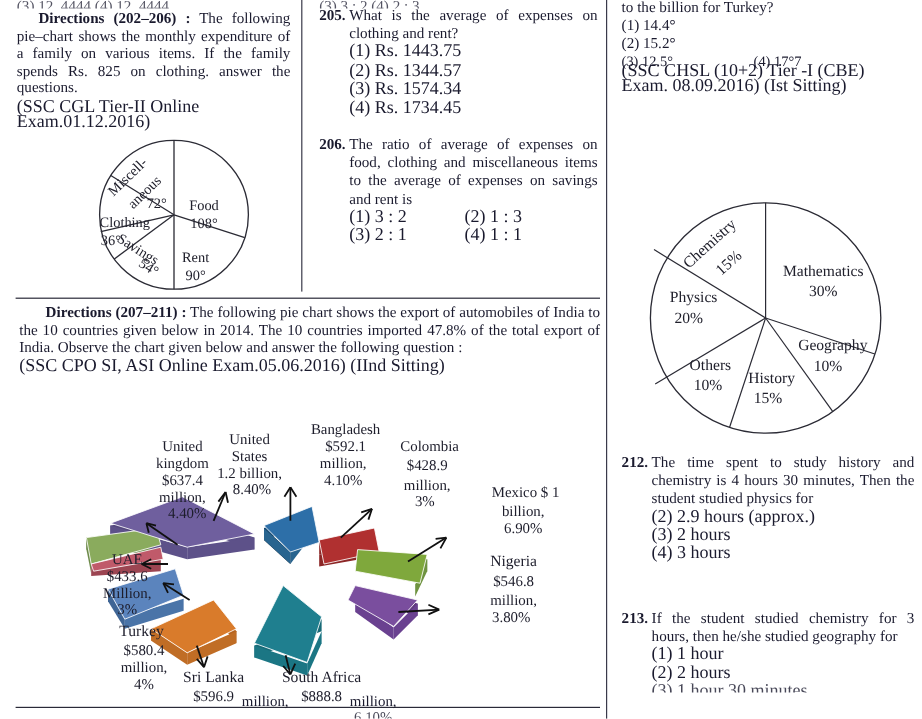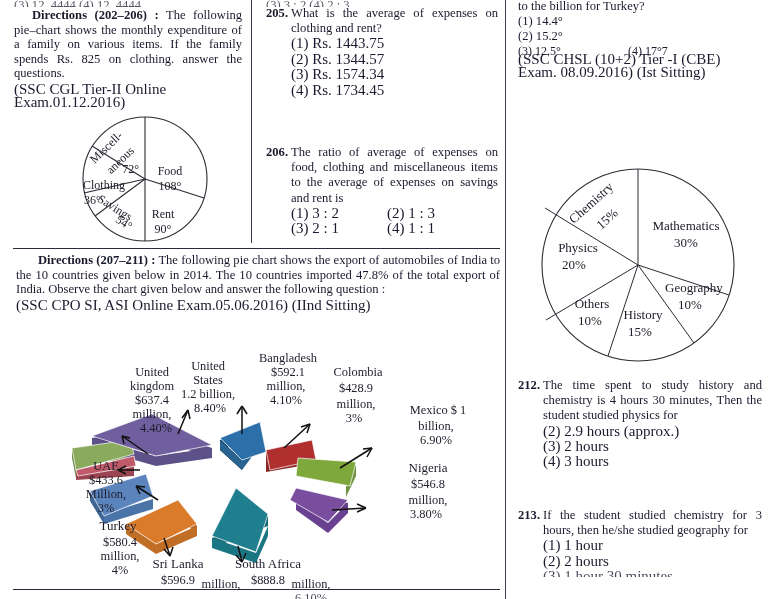--- a/index.html
+++ b/index.html
@@ -98,21 +98,21 @@
     </div>
     <div class="opt">(1)  Rs.  1443.75</div>
     <div class="opt">(2)  Rs.  1344.57</div>
     <div class="opt">(3)  Rs.  1574.34</div>
     <div class="opt">(4)  Rs.  1734.45</div>
   </div>
 
   <div class="abs" style="left:266px;top:113px;width:232px;">
     <div class="q">
       <span class="num">206.</span>
-      <span class="body" style="display:block;margin-top:32px;">The ratio of average of expenses on food, clothing and miscellaneous items to the average of expenses on savings and rent is</span>
+      <span class="body" style="display:block;">The ratio of average of expenses on food, clothing and miscellaneous items to the average of expenses on savings and rent is</span>
     </div>
     <div class="opt opt2">
       <span>(1)  3 : 2</span>
       <span>(2)  1 : 3</span>
     </div>
     <div class="opt opt2">
       <span>(3)  2 : 1</span>
       <span>(4)  1 : 1</span>
     </div>
   </div>

